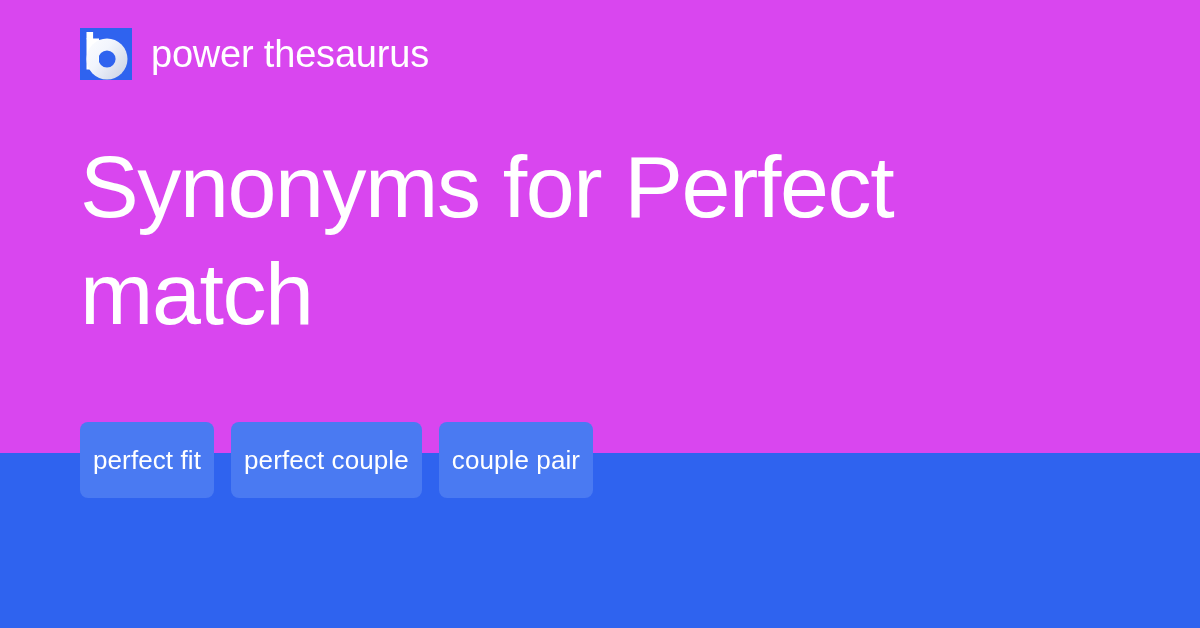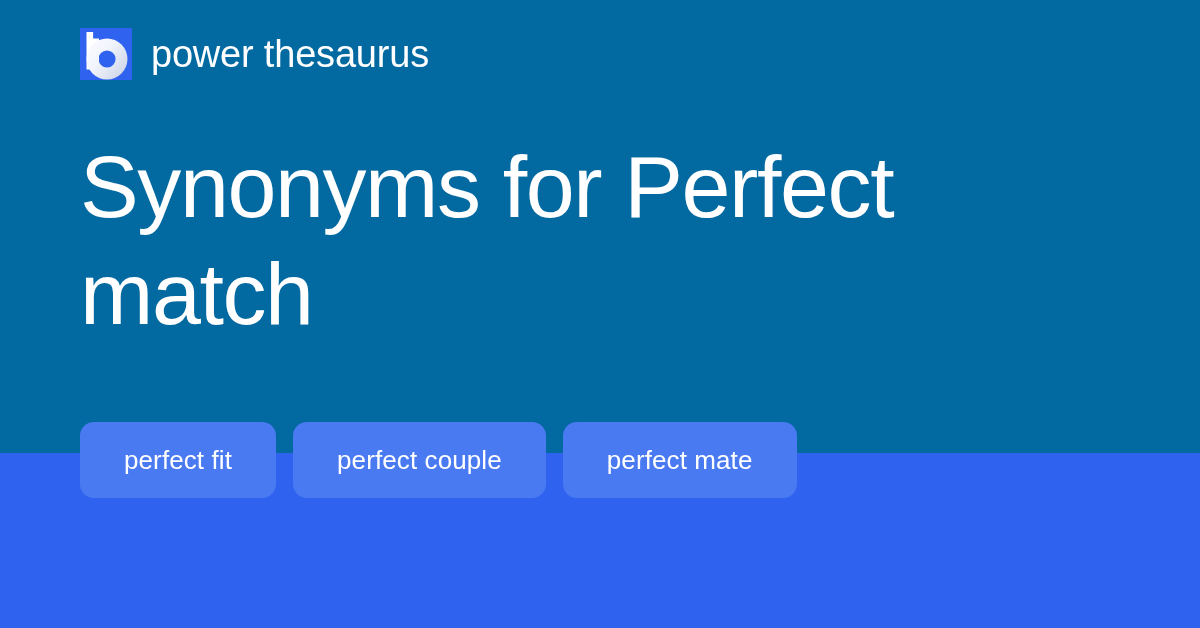--- a/index.html
+++ b/index.html
@@ -11,21 +11,21 @@
     height: 628px;
     overflow: hidden;
     font-family: "Liberation Sans", sans-serif;
     background: #2f63ef;
   }
 
   .card {
     position: relative;
     width: 1200px;
     height: 453px;
-    background: #0369a1;
+    background: #d946ef;
     box-sizing: border-box;
   }
 
   
   .brand {
     position: absolute;
     left: 80px;
     top: 28px;
     display: flex;
     align-items: center;
@@ -72,23 +72,23 @@
     flex-wrap: wrap;
     gap: 19px 17px;
   }
 
   .chip {
     height: 76px;
     box-sizing: border-box;
     display: flex;
     align-items: center;
     justify-content: center;
-    padding: 0 44px;
+    padding: 0 13px;
     background: #4a7af2;
-    border-radius: 14px;
+    border-radius: 8px;
     color: #ffffff;
     font-size: 26px;
     font-weight: 400;
     line-height: 1;
     white-space: nowrap;
     letter-spacing: 0.1px;
   }
 </style>
 </head>
 <body>
@@ -115,16 +115,16 @@
       <rect x="0" y="0" width="52" height="52" fill="url(#bowlGrad)" mask="url(#bowlMask)"></rect>
     </svg>
     <span class="brand-name">power thesaurus</span>
   </div>
 
   <h1 class="headline">Synonyms for Perfect match</h1>
 
   <div class="chips">
     <span class="chip">perfect fit</span>
     <span class="chip">perfect couple</span>
-    <span class="chip">perfect mate</span>
+    <span class="chip">couple pair</span>
   </div>
 
 </div>
 
 </body></html>

